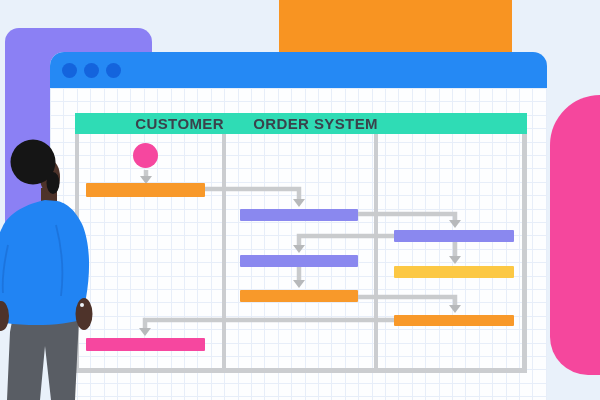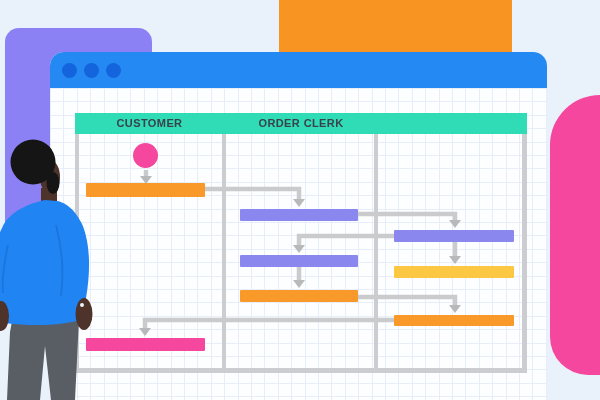--- a/index.html
+++ b/index.html
@@ -17,21 +17,21 @@
   .window{position:absolute;left:50px;top:52px;width:497px;height:348px;border-radius:14px 14px 0 0;background:var(--window-bg);}
   .titlebar{position:absolute;left:0;top:0;width:100%;height:36px;border-radius:14px 14px 0 0;background:var(--titlebar);display:flex;align-items:center;padding-left:12px;box-sizing:border-box;gap:7px;}
   .dot{width:15px;height:15px;border-radius:50%;background:var(--titlebar-dot);}
   .window-body{position:absolute;left:0;top:36px;width:497px;height:312px;overflow:hidden;
     background-image:
       repeating-linear-gradient(to right, var(--grid-line) 0 1px, transparent 1px 13.4px),
       repeating-linear-gradient(to bottom, var(--grid-line) 0 1px, transparent 1px 13.4px);
   }
   
   .lane-header{position:absolute;left:25px;top:25px;width:452px;height:21px;background:var(--lane-header);display:flex;}
-  .lane-cell{height:21px;line-height:21px;text-align:center;font-size:11px;font-weight:800;letter-spacing:.4px;color:var(--lane-header-text);}
+  .lane-cell{height:21px;line-height:21px;text-align:right;font-size:15px;font-weight:800;letter-spacing:.4px;color:var(--lane-header-text);}
   .lc-1{width:149px;} .lc-2{width:154px;} .lc-3{width:149px;}
   .tb{position:absolute;background:var(--table-border);}
   .tb-left{left:25px;top:46px;width:4px;height:239px;}
   .tb-right{left:472px;top:46px;width:5px;height:239px;}
   .tb-bottom{left:25px;top:280px;width:452px;height:5px;}
   .tb-div1{left:172px;top:46px;width:4px;height:234px;}
   .tb-div2{left:324px;top:46px;width:4px;height:234px;}
   
   .connectors{position:absolute;left:0;top:0;}
   
@@ -61,21 +61,21 @@
     <div class="titlebar">
       <span class="dot"></span>
       <span class="dot"></span>
       <span class="dot"></span>
     </div>
 
     <div class="window-body">
 
       <div class="lane-header">
         <div class="lane-cell lc-1">CUSTOMER</div>
-        <div class="lane-cell lc-2">ORDER CLERK</div>
+        <div class="lane-cell lc-2">ORDER SYSTEM</div>
       </div>
 
       <div class="tb tb-left"></div>
       <div class="tb tb-right"></div>
       <div class="tb tb-bottom"></div>
       <div class="tb tb-div1"></div>
       <div class="tb tb-div2"></div>
 
       <svg class="connectors" width="497" height="312" viewBox="0 0 497 312">
         <g style="stroke:var(--connector);stroke-width:4.5;fill:none;">

